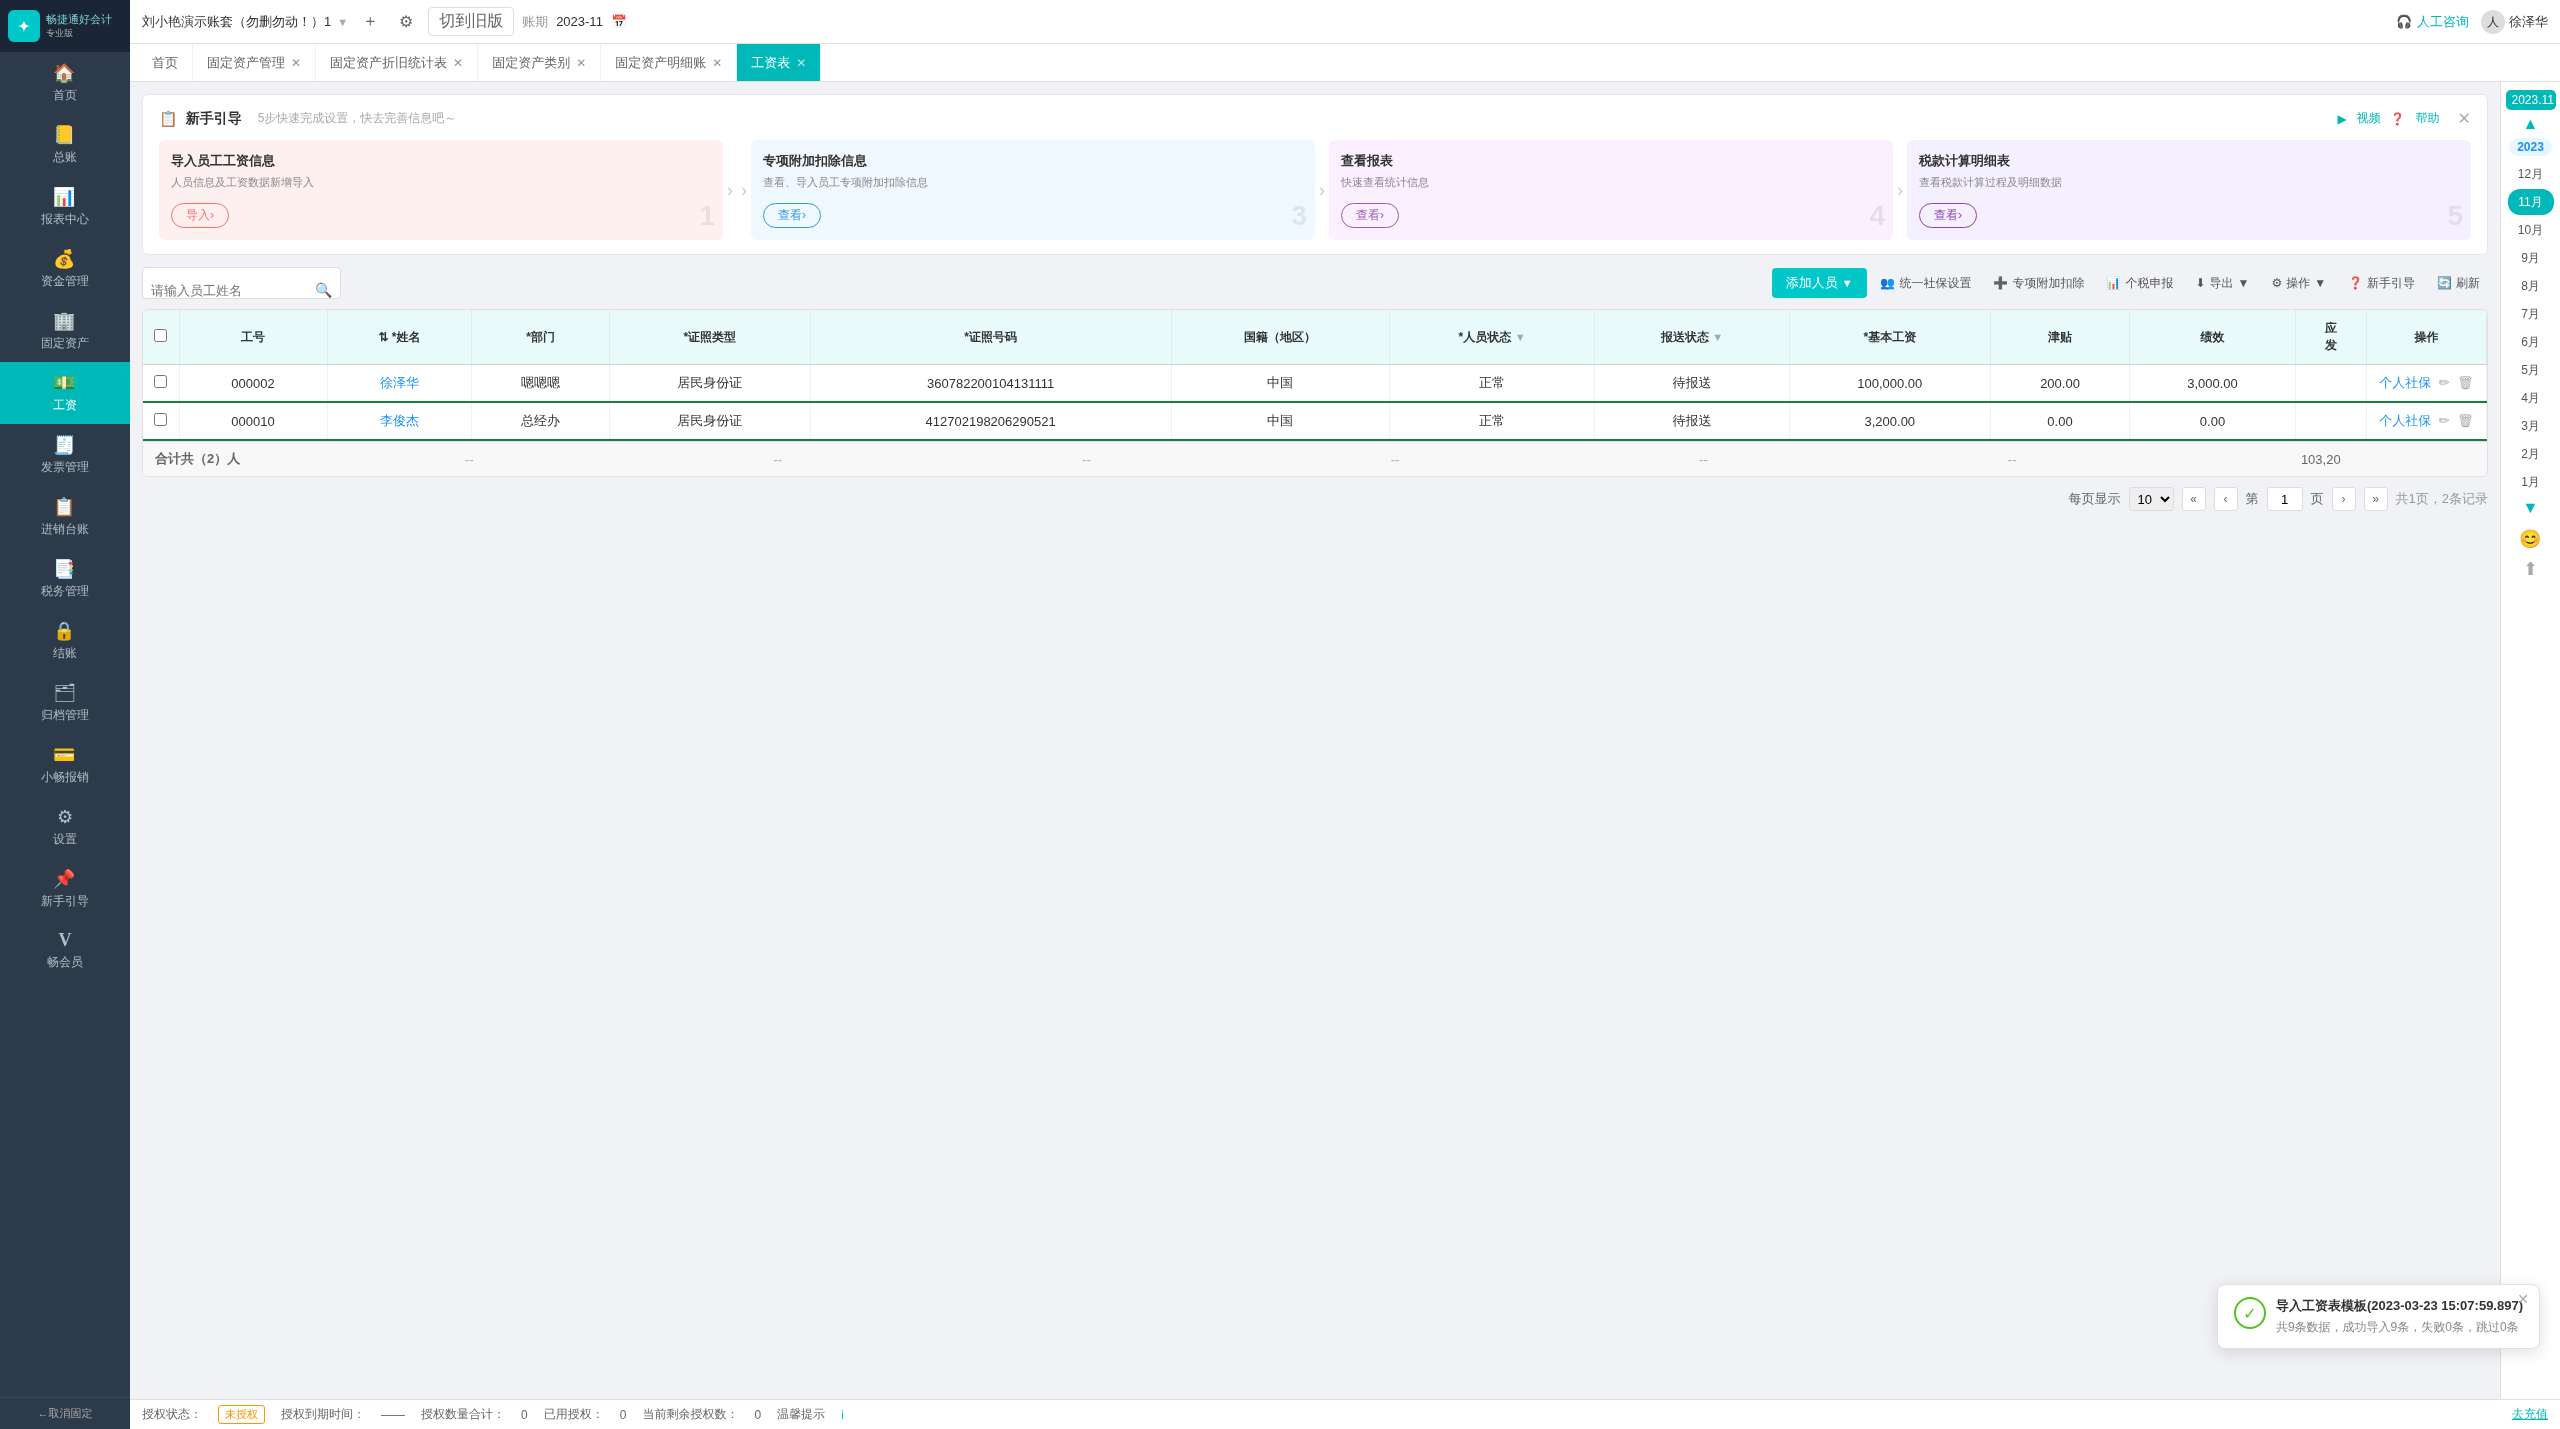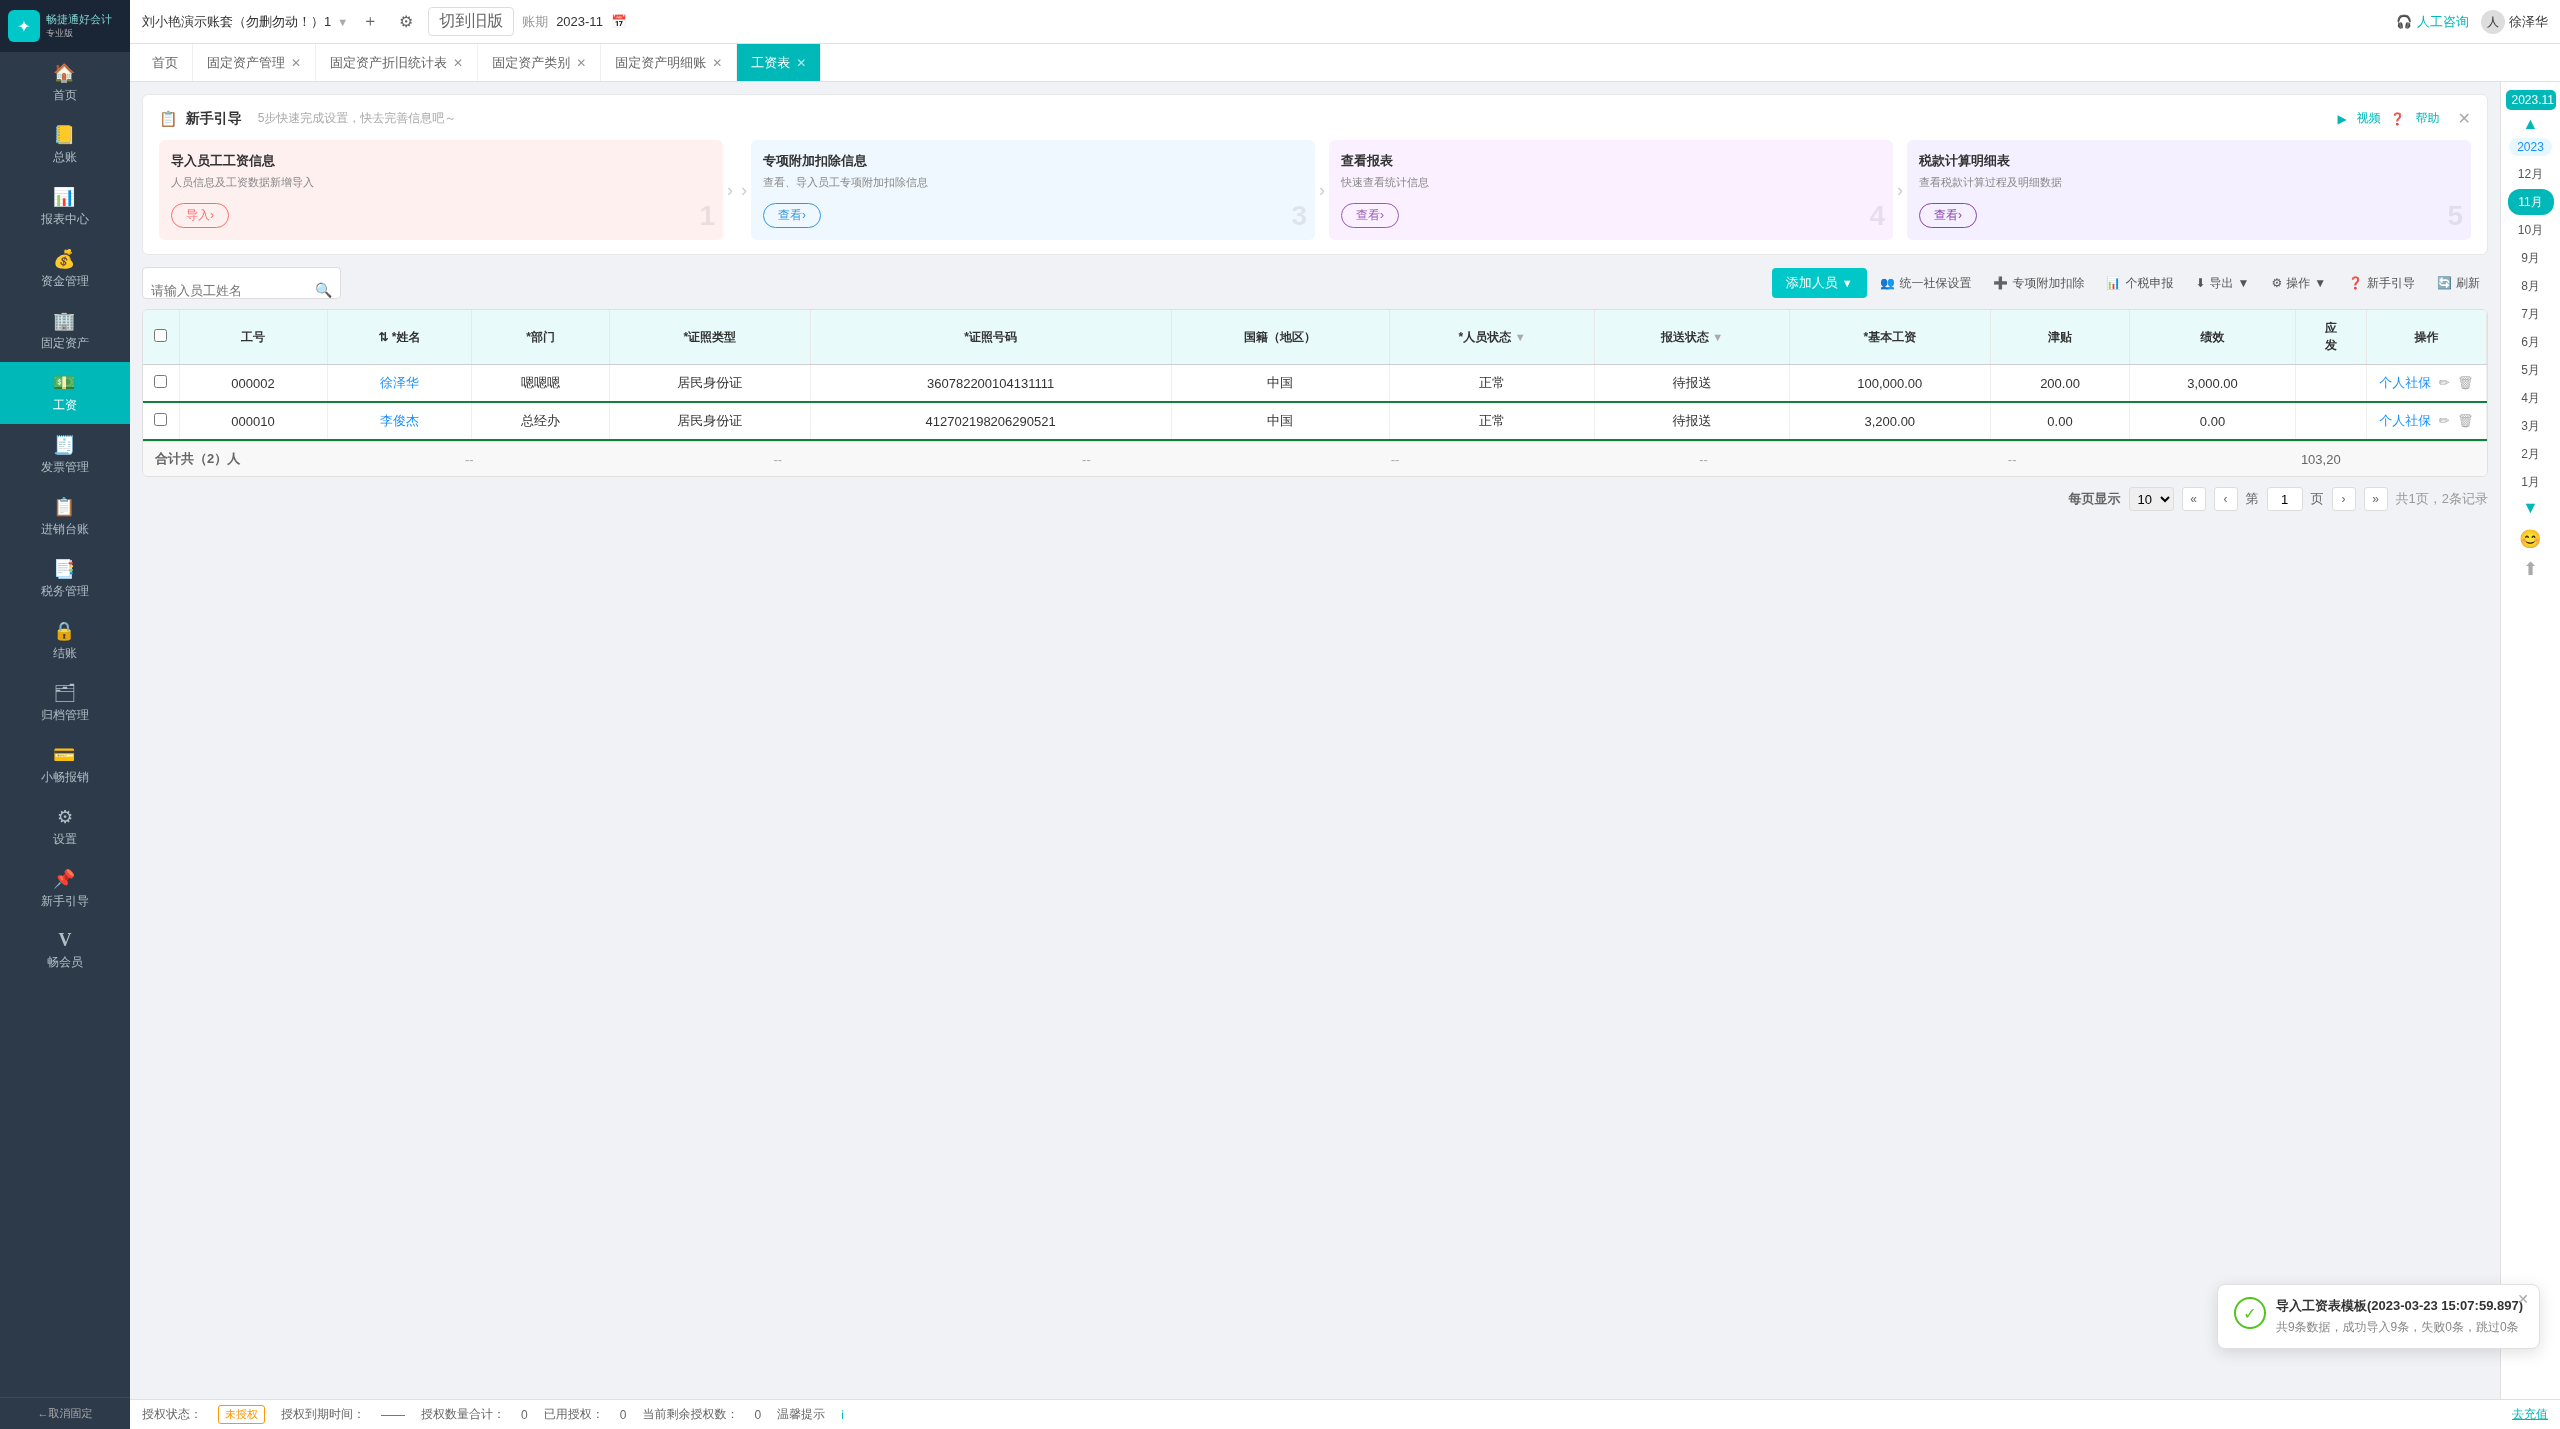--- a/index.html
+++ b/index.html
@@ -423,21 +423,21 @@
             <span style="flex:1;text-align:center;color:#aaa;">--</span>
             <span style="flex:1;text-align:center;color:#aaa;">--</span>
             <span style="flex:1;text-align:center;color:#aaa;">--</span>
             <span style="flex:1;text-align:center;color:#aaa;">--</span>
             <span style="flex:1;text-align:center;color:#aaa;">--</span>
             <span style="flex:1;text-align:center;">103,20</span>
           </div>
         </div>
 
         <div style="display:flex;align-items:center;justify-content:flex-end;padding:10px 0;gap:8px;">
-          <span style="color:#666;font-size:13px;font-weight:bold;">每页显示</span>
+          <span style="color:#666;font-size:13px;">每页显示</span>
           <select class="per-page-select">
             <option>10</option>
             <option>20</option>
             <option>50</option>
           </select>
           <button class="page-btn">«</button>
           <button class="page-btn">‹</button>
           <span style="font-size:13px;color:#666;">第</span>
           <input class="page-input" type="text" value="1" style="">
           <span style="font-size:13px;color:#666;">页</span>
@@ -448,21 +448,21 @@
 
       </div>
 
       <div class="date-panel" style="position:relative;">
         <div class="panel-toggle">«</div>
         <div class="date-panel-year">2023.11</div>
         <div class="panel-nav-arrows">
           <button class="panel-nav-btn">▲</button>
         </div>
         <div class="date-panel-month">
-          <div class="date-year-label year-badge" style="background:#e6f7ff;color:#1890ff;border-radius:10px;padding:2px 8px;font-weight:normal;margin-bottom:4px;">2023</div>
+          <div class="date-year-label year-badge" style="background:#e6f7ff;color:#1890ff;border-radius:10px;padding:2px 8px;font-weight:bold;margin-bottom:4px;">2023</div>
           <div class="month-item">12月</div>
           <div class="month-item active">11月</div>
           <div class="month-item">10月</div>
           <div class="month-item">9月</div>
           <div class="month-item">8月</div>
           <div class="month-item">7月</div>
           <div class="month-item">6月</div>
           <div class="month-item">5月</div>
           <div class="month-item">4月</div>
           <div class="month-item">3月</div>

